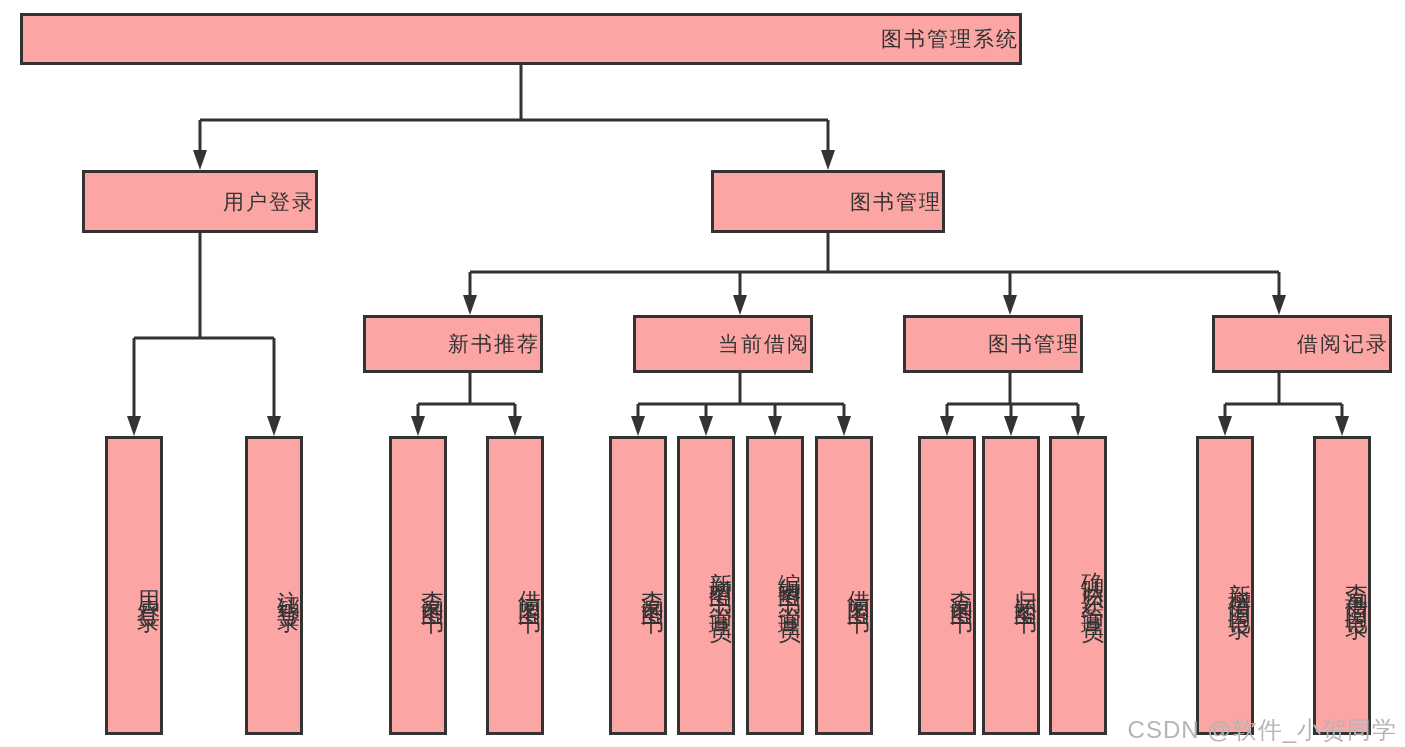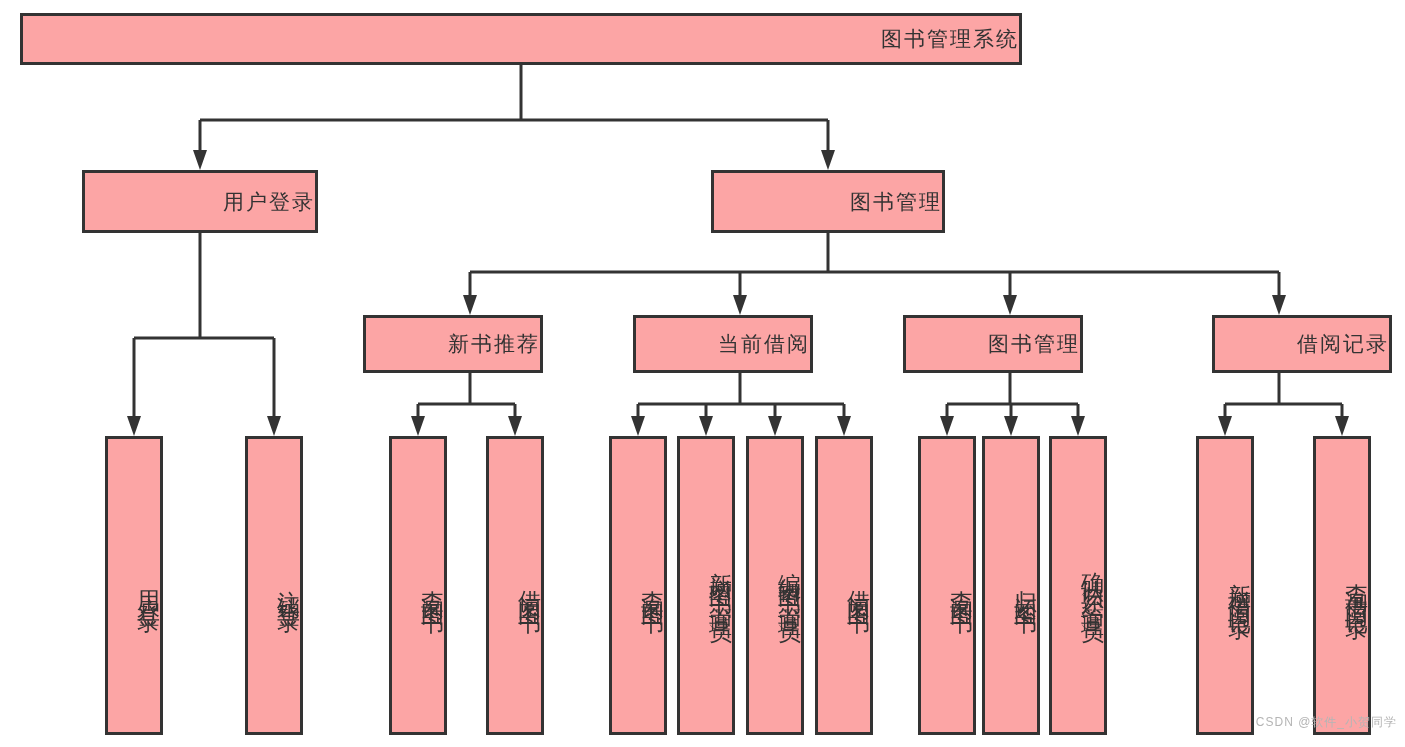--- a/index.html
+++ b/index.html
@@ -39,21 +39,21 @@
     font-size: 23px;
     letter-spacing: 7px;
     line-height: 1;
     white-space: nowrap;
   }
   .watermark {
     position: absolute;
     right: 8px;
     top: 714px;
     z-index: 3;
-    font-size: 12px;
+    font-size: 24px;
     letter-spacing: 1px;
     color: var(--watermark, #b3b3b3);
     white-space: nowrap;
   }
 </style>
 </head>
 <body>
 
 <div class="stage">
 

